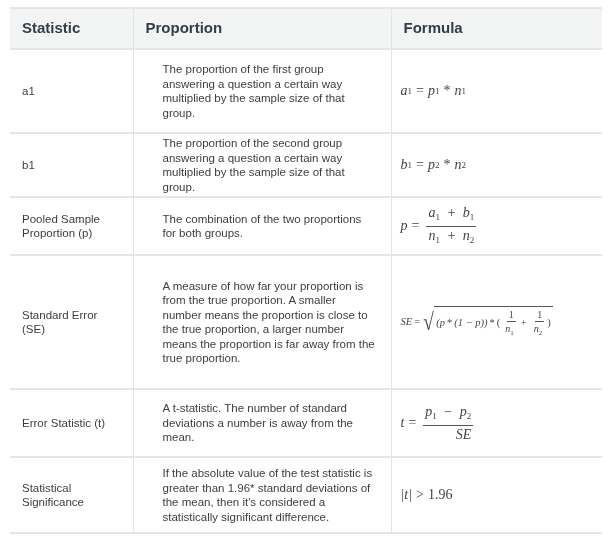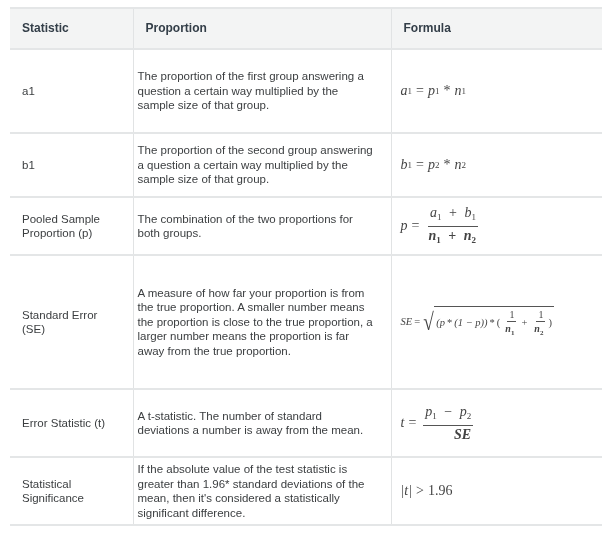--- a/index.html
+++ b/index.html
@@ -28,53 +28,53 @@
       text-align: left;
       padding: 0 10px 0 12px;
     }
     table.stats th:first-child, table.stats td:first-child { border-left: none; }
     table.stats th:last-child, table.stats td:last-child { border-right: none; }
     table.stats thead th {
       background: #f3f4f4;
       font-weight: bold;
       color: #333e48;
       height: 41px;
-      font-size: 12px;
-    }
-    table.stats td.desc { padding-left: 4px; padding-right: 14px; }
+      font-size: 15px;
+    }
+    table.stats td.desc { padding-left: 29px; padding-right: 14px; }
     table.stats td.formula { padding-left: 9px; }
     .math {
       font-family: "Liberation Serif", "DejaVu Serif", serif;
       font-style: italic;
       color: #444;
       font-size: 14px;
       white-space: nowrap;
       display: inline-flex;
       align-items: center;
     }
     .math .up { font-style: normal; }
     .math sub { font-size: 9px; font-style: normal; vertical-align: -3px; }
     .frac { display: inline-flex; flex-direction: column; align-items: flex-end; margin: 0 3px; }
     .frac .num { padding: 0 2px 1px; border-bottom: 1px solid #555; line-height: 15px; }
-    .frac .den { padding: 1px 2px 0; line-height: 15px; font-weight: bold; }
+    .frac .den { padding: 1px 2px 0; line-height: 15px; }
     .frac.small { font-size: 10px; }
     .frac.small .num, .frac.small .den { line-height: 11px; }
     .sqrt { display: inline-flex; align-items: center; font-size: 10.5px; }
     .sqrt .rad { font-style: normal; font-size: 24px; line-height: 24px; transform: scaleX(0.8); margin-right: -1px; }
     .sqrt .under { border-top: 1px solid #555; padding: 2px 2px 0 2px; display: inline-flex; align-items: center; }
     .op { font-style: normal; margin: 0 4px; }
     .se-math { font-size: 10.5px; }
     .se-math .op { margin: 0 2px; }
     .se-math sub { font-size: 7px; }
     tr.r-a1 td { height: 84px; }
     tr.r-b1 td { height: 64px; }
     tr.r-pooled td { height: 58px; }
     tr.r-se td { height: 134px; }
     tr.r-t td { height: 68px; }
-    tr.r-sig td { height: 68px; }
+    tr.r-sig td { height: 76px; }
   </style>
 </head>
 <body>
 
 <div class="wrap">
   <table class="stats">
     <colgroup>
         <col class="c1">
         <col class="c2">
         <col class="c3">

